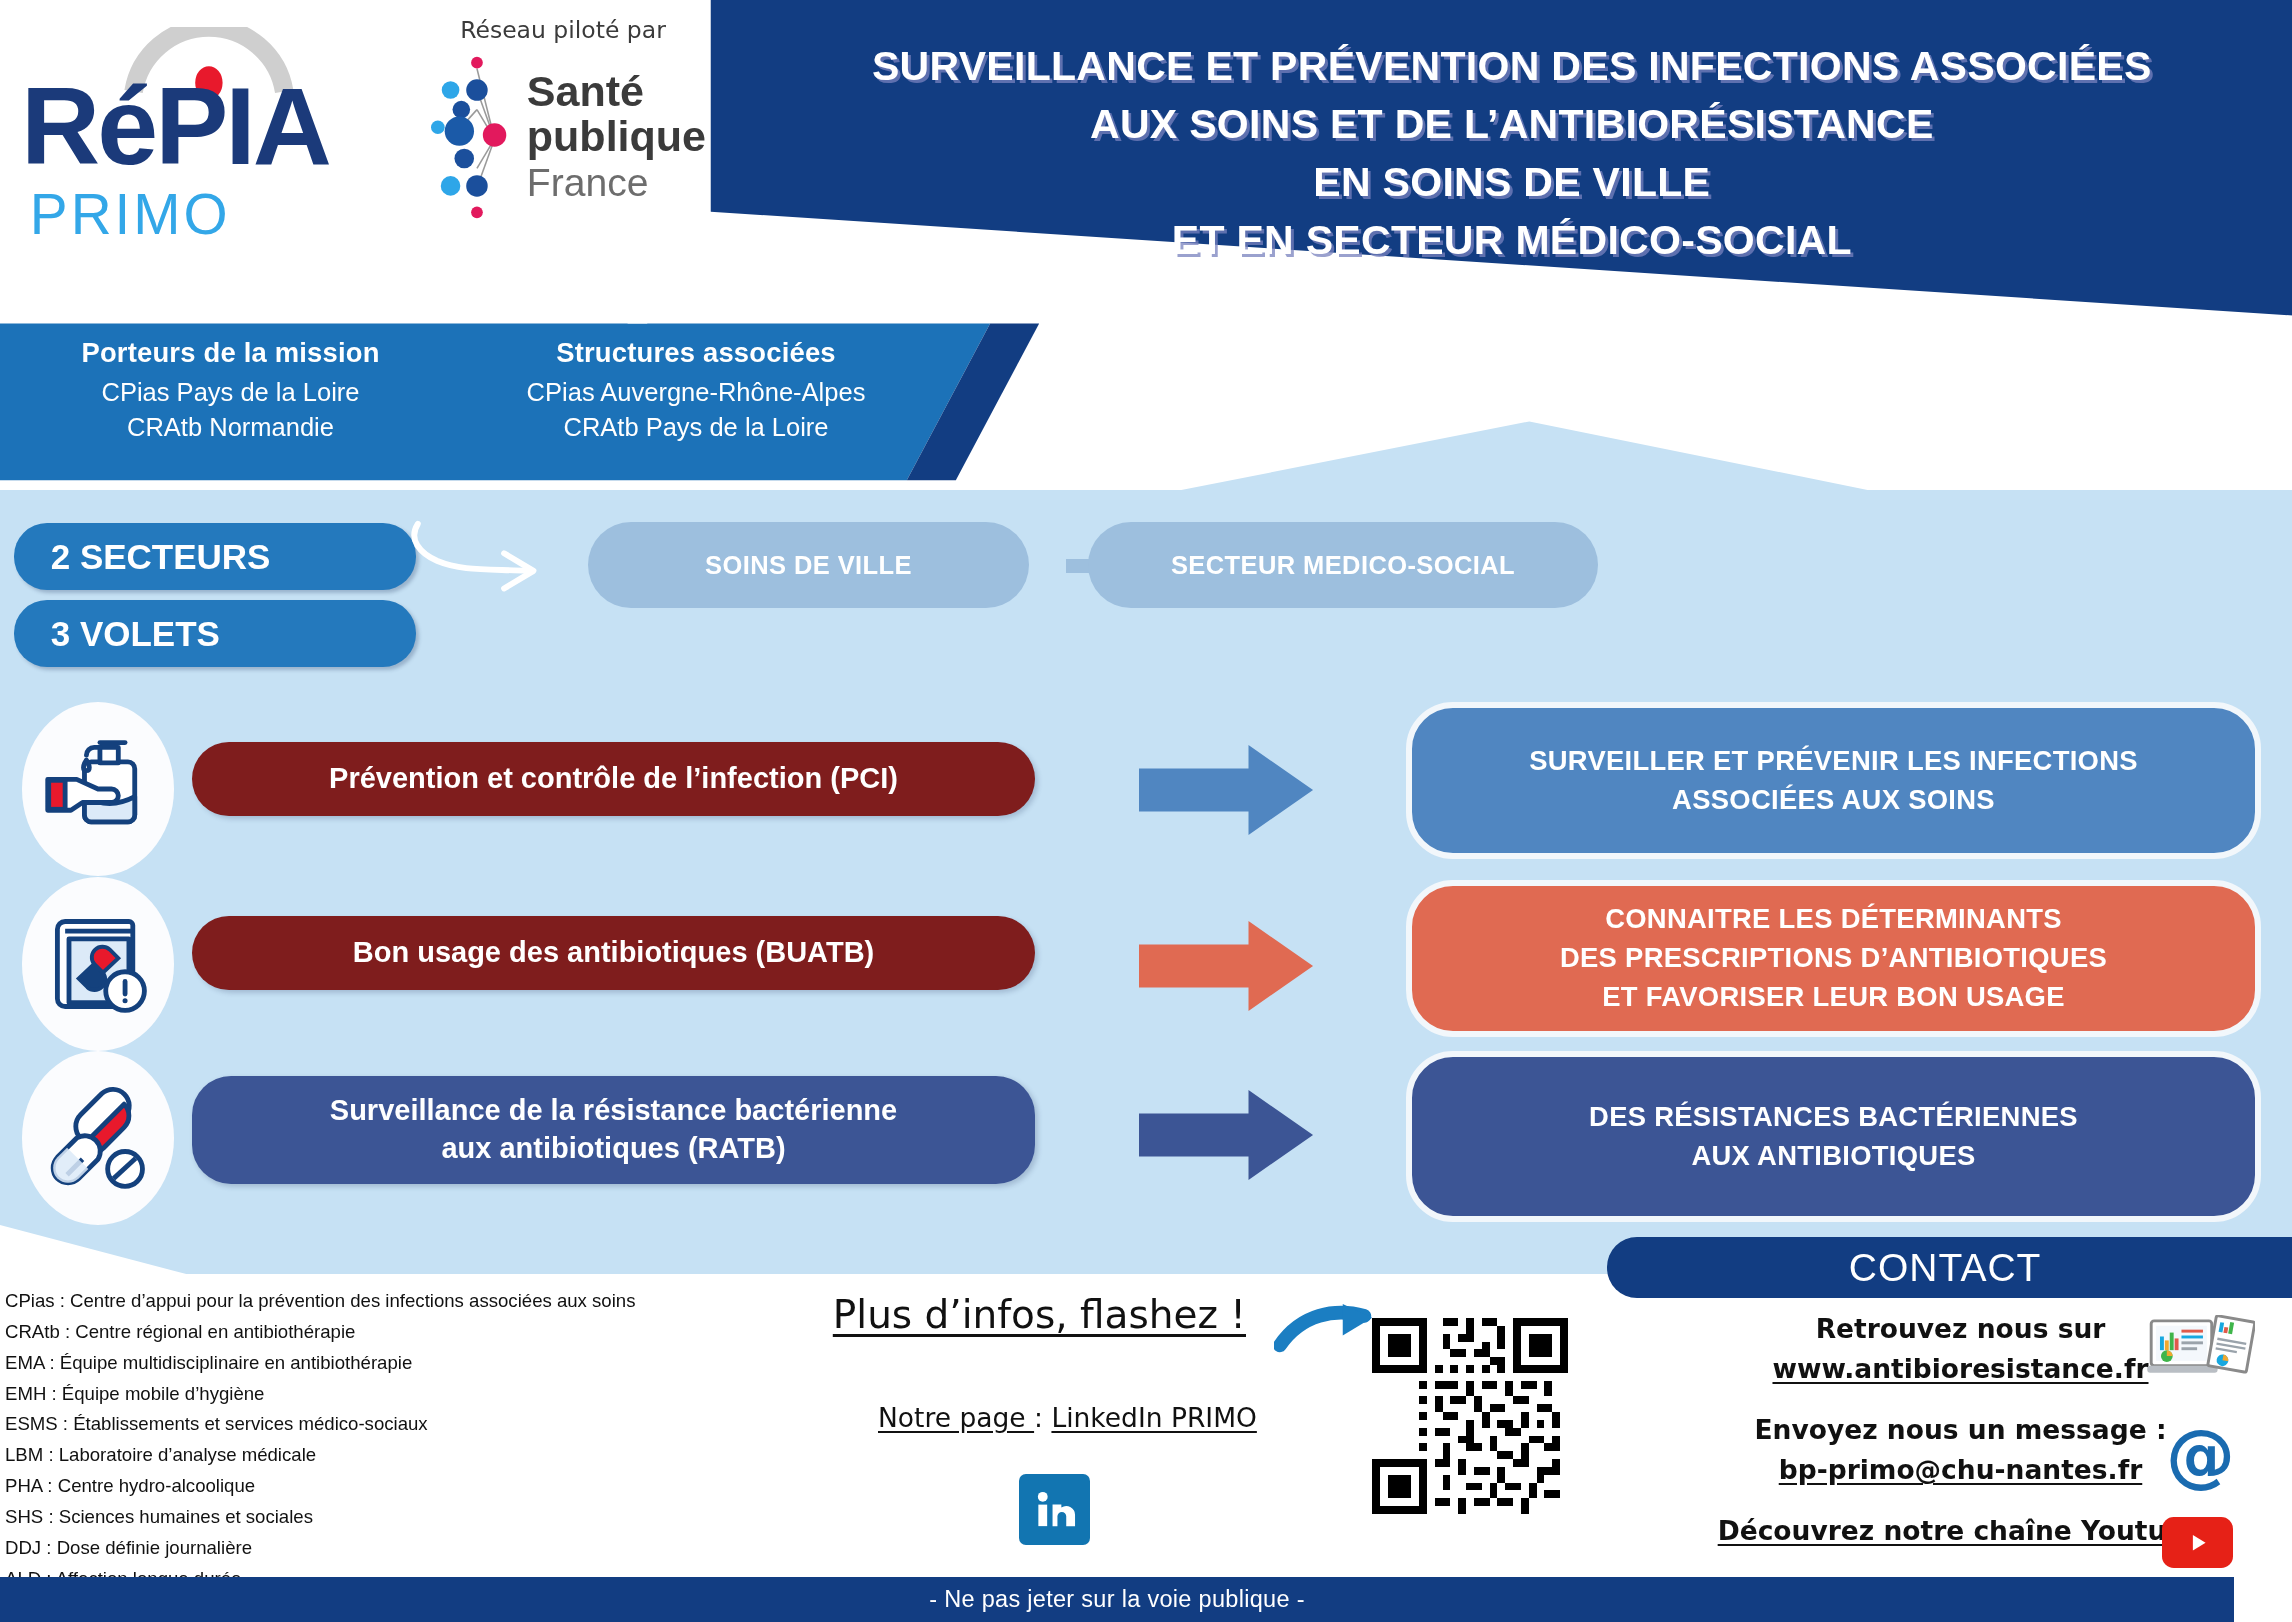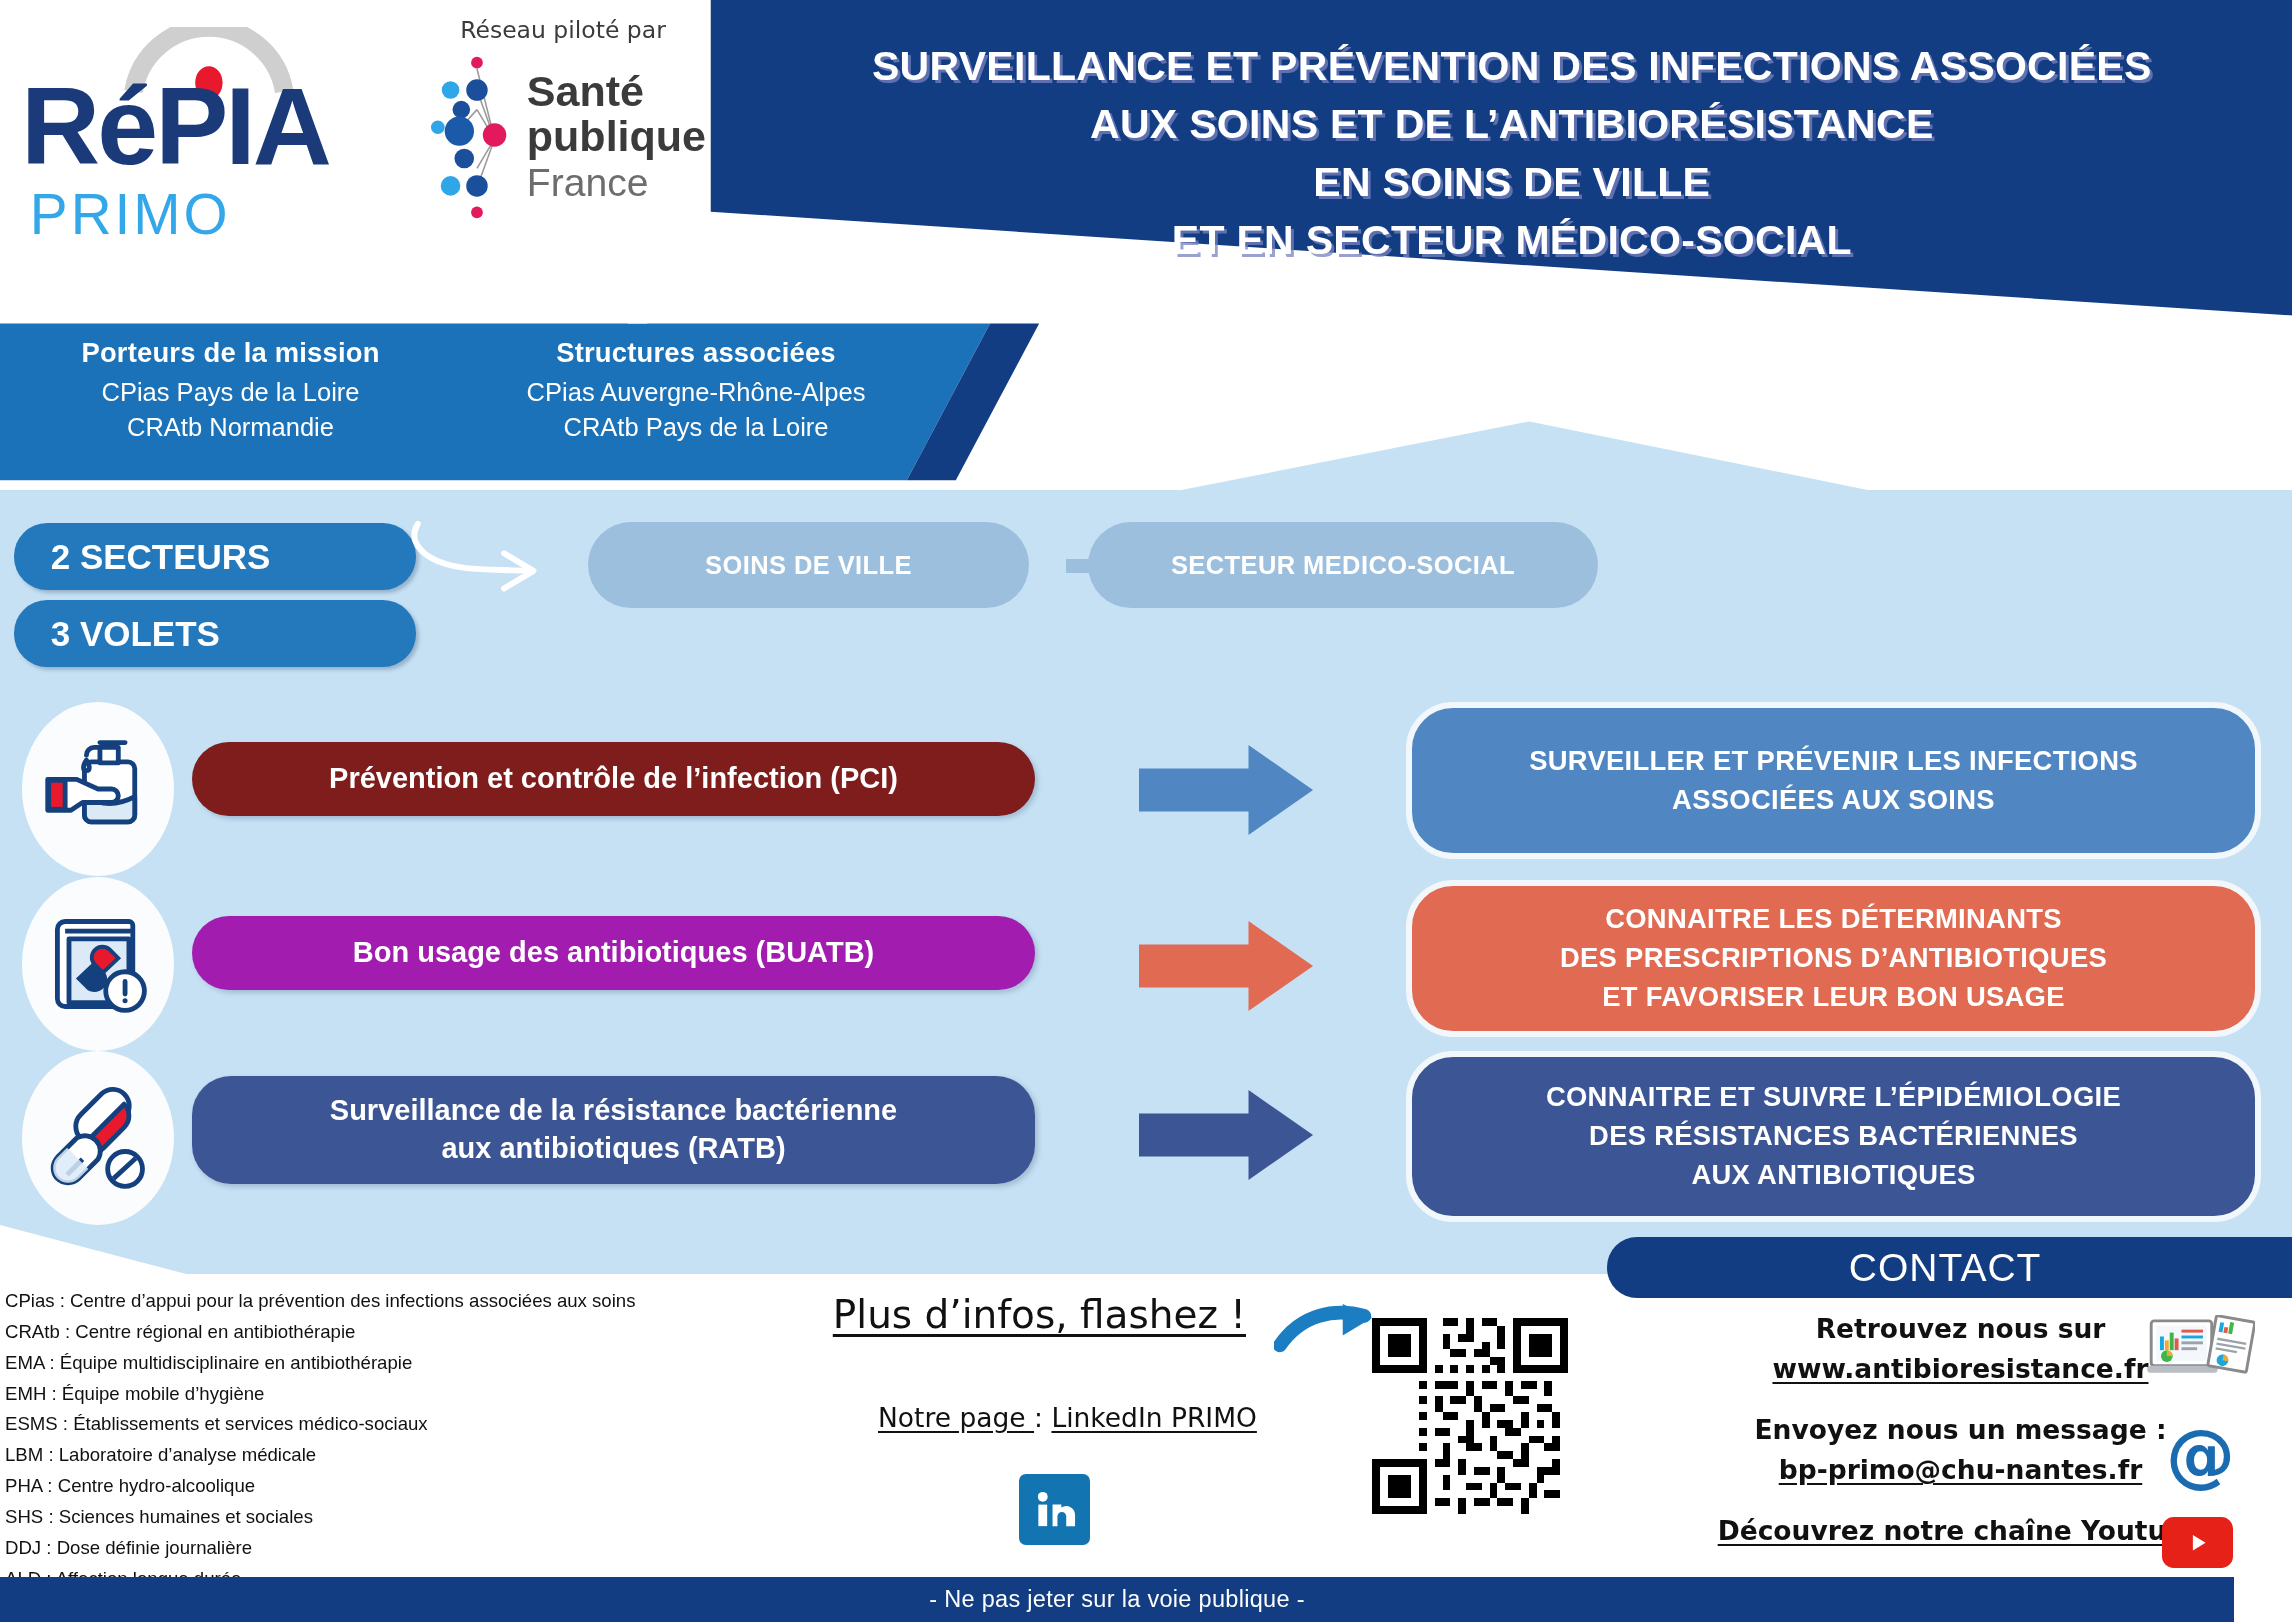--- a/index.html
+++ b/index.html
@@ -89,21 +89,21 @@
   .icon-circle.r2{top:877px;}
   .icon-circle.r3{top:1051px;}
 
   .volet-bar{
     position:absolute;left:192px;width:843px;border-radius:39px;
     color:#fff;display:flex;align-items:center;justify-content:center;
     text-align:center;font-size:29px;font-weight:600;line-height:1.3;
     z-index:8;box-shadow:2.9px 2.9px 4.9px rgba(40,60,100,.22);
   }
   .volet-bar.b1{top:742px;height:74px;background:#7f1d1d;}
-  .volet-bar.b2{top:916px;height:74px;background:#a21caf;}
+  .volet-bar.b2{top:916px;height:74px;background:#7f1d1d;}
   .volet-bar.b3{top:1076px;height:108px;background:#3c5595;}
 
   .arrow{position:absolute;z-index:8;}
   .arrow.a1{left:1139px;top:741px;}
   .arrow.a2{left:1139px;top:917px;}
   .arrow.a3{left:1139px;top:1086px;}
 
   .obj-box{
     position:absolute;left:1406px;width:843px;border-radius:47px;
     color:#fff;display:flex;align-items:center;justify-content:center;
@@ -339,21 +339,20 @@
     <div>
       <div>Surveillance de la résistance bactérienne</div>
       <div>aux antibiotiques (RATB)</div>
     </div>
   </div>
   <svg class="arrow a3" width="176" height="98" viewBox="0 0 180 100">
     <path d="M0,28 L112,28 L112,4 L178,50 L112,96 L112,72 L0,72 Z" fill="#3c5595"></path>
   </svg>
   <div class="obj-box o3">
     <div>
-      <div>CONNAITRE ET SUIVRE L’ÉPIDÉMIOLOGIE</div>
       <div>DES RÉSISTANCES BACTÉRIENNES</div>
       <div>AUX ANTIBIOTIQUES</div>
     </div>
   </div>
 
   <div class="glossary">
     <div>CPias : Centre d’appui pour la prévention des infections associées aux soins</div>
     <div>CRAtb : Centre régional en antibiothérapie</div>
     <div>EMA : Équipe multidisciplinaire en antibiothérapie</div>
     <div>EMH : Équipe mobile d’hygiène</div>

